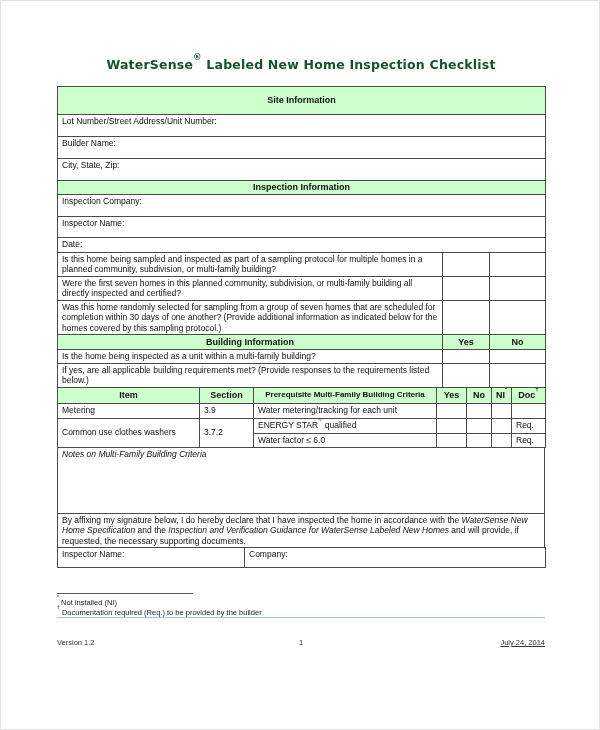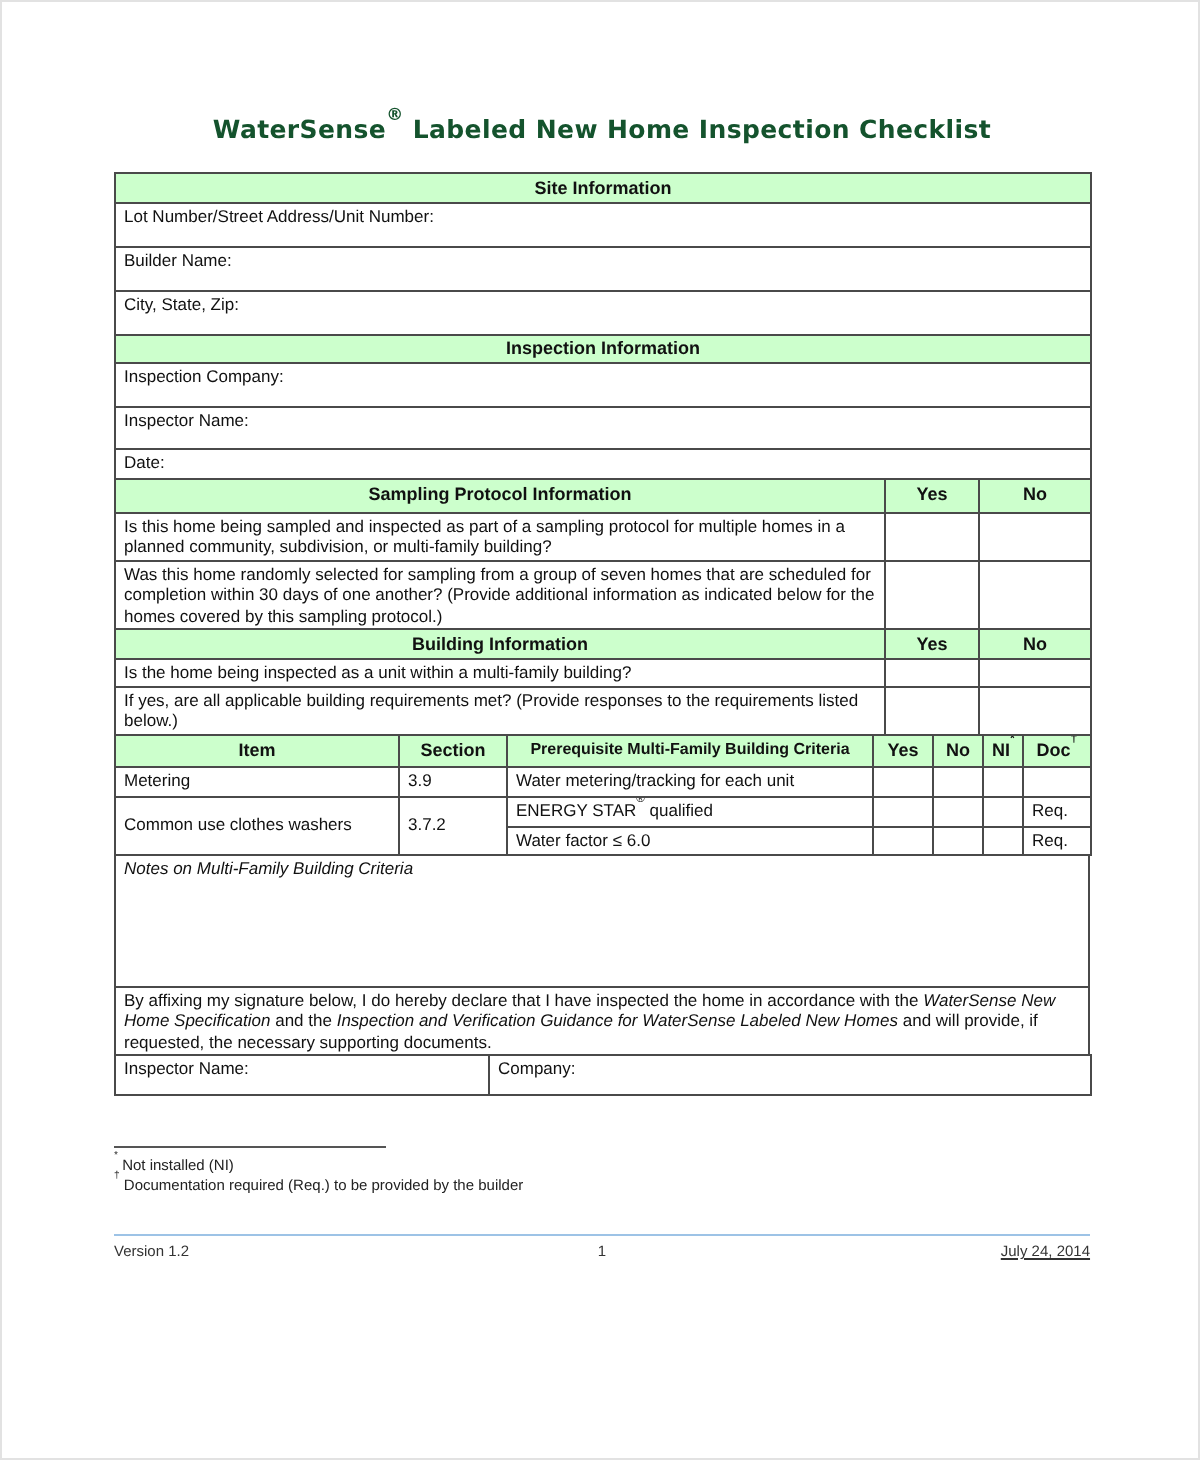--- a/index.html
+++ b/index.html
@@ -47,23 +47,23 @@
   .yn { text-align: center; vertical-align: middle; }
   .mid { vertical-align: middle; }
   .nowrap { white-space: nowrap; }
   .notes-title { font-weight: normal; font-style: italic; }
   .ital { font-style: italic; }
 
   .footnotes { margin-top: 25px; font-size: 7.5px; line-height: 9.5px; color:#222; }
   .fn-rule { width: 136px; border-top: 1px solid #555; margin-bottom: 4px; }
 
   .footer {
-    margin-top: 20px;
+    margin-top: 0;
     border-top: 1.5px solid #9DC3E6;
-    padding-top: 3px;
+    padding-top: 20px;
     display: flex;
     font-size: 7.5px;
     color: #333;
   }
   .footer > span { flex: 1; }
   .footer .c { text-align: center; }
   .footer .r { text-align: right; text-decoration: underline; }
 </style>
 </head>
 <body>
@@ -72,21 +72,21 @@
   <div class="doc">
 
     <div class="doc-title"><span>WaterSense</span><sup>®</sup><span> Labeled New Home Inspection Checklist</span></div>
 
     <table class="tbl-first">
       <colgroup>
           <col style="width:185px">
           <col style="width:303px">
         </colgroup>
       <tbody>
-          <tr style="height:15px">
+          <tr style="height:28px">
             <td class="green" colspan="2">Site Information</td>
           </tr>
       <tr style="height:22px">
             <td colspan="2"><span>Lot Number/Street Address/Unit Number:</span></td>
           </tr>
       <tr style="height:22px">
             <td colspan="2"><span>Builder Name:</span></td>
           </tr>
       <tr style="height:22px">
             <td colspan="2"><span>City, State, Zip:</span></td>
@@ -106,27 +106,27 @@
     </tbody>
       </table>
 
     <table>
       <colgroup>
           <col style="width:385px">
           <col style="width:47px">
           <col style="width:56px">
         </colgroup>
       <tbody>
-          <tr style="height:17px">
-        <td class="green">Sampling Protocol Information</td>
-        <td class="green">Yes</td>
-        <td class="green">No</td>
-      </tr>
       <tr style="height:23px">
         <td>Is this home being sampled and inspected as part of a sampling protocol for multiple homes in a planned community, subdivision, or multi-family building?</td>
+        <td class="yn"></td>
+        <td class="yn"></td>
+      </tr>
+      <tr style="height:20px">
+        <td>Were the first seven homes in this planned community, subdivision, or multi-family building all directly inspected and certified?</td>
         <td class="yn"></td>
         <td class="yn"></td>
       </tr>
       <tr style="height:32px">
         <td>Was this home randomly selected for sampling from a group of seven homes that are scheduled for completion within 30 days of one another? (Provide additional information as indicated below for the homes covered by this sampling protocol.)</td>
         <td class="yn"></td>
         <td class="yn"></td>
       </tr>
       <tr style="height:15px">
         <td class="green">Building Information</td>

